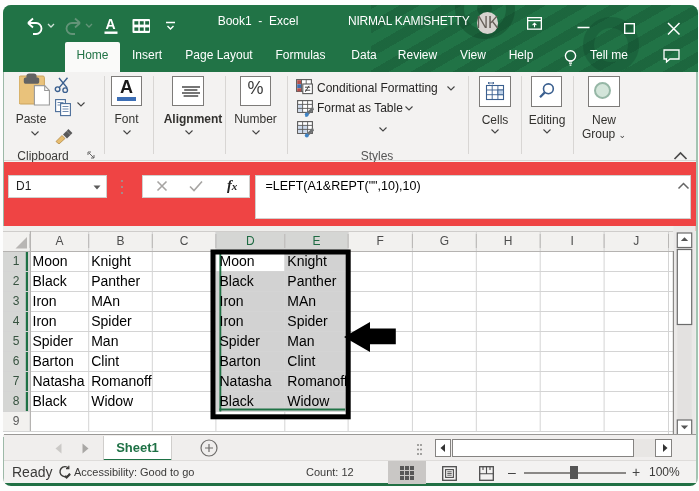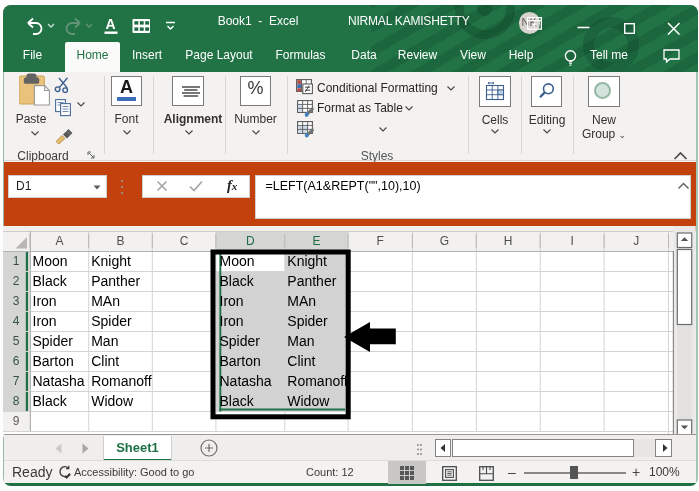--- a/index.html
+++ b/index.html
@@ -9,21 +9,21 @@
 .abs{position:absolute;}
 
 #win{left:3px;top:5px;width:694.5px;height:481px;border-radius:8px;
   background:#f3f2f1;border:1px solid #9db9a8;border-bottom:3px solid #217044;
   border-right:2px solid #a3c4b2;}
 #titlebar{left:3px;top:5px;width:694.5px;height:33px;background:#217346;
   border-radius:8px 8px 0 0;overflow:hidden;}
 #tabrow{left:3px;top:38px;width:694.5px;height:34px;background:#217346;overflow:hidden;}
 #ribbon{left:4px;top:72px;width:691.5px;height:89px;background:#f3f2f1;
   border-bottom:1px solid #d8d6d4;}
-#fbar{left:4px;top:162px;width:691.5px;height:69px;background:#c2410c;}
+#fbar{left:4px;top:162px;width:691.5px;height:69px;background:#ef4444;}
 #tabbar{left:4px;top:434px;width:691.5px;height:26px;background:#f0eeed;border-top:1px solid #9a9896;}
 #statusbar{left:4px;top:460px;width:691.5px;height:23px;background:#f3f2f1;border-top:1px solid #dedcda;}
 .wtxt{color:#fff;font-size:12px;}
 .tab{position:absolute;top:0;height:34px;line-height:34px;color:#fff;font-size:12px;text-align:center;}
 .rlab{font-size:12px;color:#33322f;text-align:center;}
 .rtxt{font-size:12px;color:#262524;white-space:nowrap;}
 .ibox{background:#fff;border:1px solid #7d7b79;}
 .gsep{top:4px;width:1px;height:78px;background:#d8d6d4;}
 </style>
 </head>
@@ -56,21 +56,21 @@
       <rect x="115.4" y="12.4" width="3.9" height="3.4" fill="#1d6a40"></rect>
       <rect x="120.8" y="12.4" width="3.9" height="3.4" fill="#1d6a40"></rect>
       <rect x="126.2" y="12.4" width="3.9" height="3.4" fill="#1d6a40"></rect>
 
       <line x1="147" y1="7.5" x2="156" y2="7.5" stroke="#ffffff" stroke-width="1.4"></line>
       <path d="M148.5 11 l3 3 l3 -3" fill="none" stroke="#ffffff" stroke-width="1.4"></path>
     </svg>
     <div class="abs wtxt" style="left:180px;top:0;width:150px;height:33px;line-height:33px;text-align:center;">Book1&nbsp;&nbsp;-&nbsp;&nbsp;Excel</div>
     <div class="abs wtxt" style="left:345px;top:0;width:140px;height:33px;line-height:33px;white-space:nowrap;letter-spacing:-0.2px;">NIRMAL KAMISHETTY</div>
     <div class="abs" style="left:473.5px;top:7px;width:21.5px;height:21.5px;border-radius:50%;background:#d8d4d0;
-      color:#665f58;font-size:11px;text-align:center;line-height:21.5px;margin-left:42px;">NK</div>
+      color:#665f58;font-size:16px;text-align:center;line-height:21.5px;">NK</div>
 
     <svg class="abs" style="left:524px;top:11.5px" width="15" height="13" viewBox="0 0 15 13">
       <rect x="0.65" y="0.65" width="13.7" height="11.5" fill="none" stroke="#fff" stroke-width="1.3"></rect>
       <line x1="0.65" y1="3.6" x2="14.35" y2="3.6" stroke="#fff" stroke-width="1.3"></line>
       <path d="M7.5 10.2 v-3.6 M5.6 8.2 l1.9 -1.9 l1.9 1.9" fill="none" stroke="#fff" stroke-width="1.1"></path>
     </svg>
     <svg class="abs" style="left:574px;top:18px" width="14" height="10">
         <line x1="0.5" y1="4.5" x2="12.5" y2="4.5" stroke="#fff" stroke-width="1.5"></line>
       </svg>
     <svg class="abs" style="left:620.5px;top:18px" width="12" height="12">
@@ -79,21 +79,20 @@
     <svg class="abs" style="left:664px;top:17px" width="14" height="14">
         <path d="M1 1 L12.5 12.5 M12.5 1 L1 12.5" stroke="#fff" stroke-width="1.5" fill="none"></path>
       </svg>
   </div>
   <div class="abs" id="tabrow">
     <div class="abs" style="left:368px;top:-53px;width:330px;height:108px;
       background:repeating-linear-gradient(150deg,rgba(0,0,0,0) 0 11px,rgba(10,52,30,.20) 11px 21px);"></div>
     <div class="abs" style="left:452px;top:-59px;width:60px;height:60px;border-radius:50%;border:9px solid rgba(10,52,30,.30);"></div>
     <div class="abs" style="left:580px;top:-21px;width:56px;height:56px;border-radius:50%;border:11px solid rgba(10,52,30,.22);"></div>
     <div class="abs" style="left:62px;top:4px;width:55px;height:30px;background:#fafaf9;border-radius:2px 2px 0 0;"></div>
-    <div class="tab" style="left:7px;width:45px;">File</div>
     <div class="tab" style="left:62px;width:55px;color:#217346;">Home</div>
     <div class="tab" style="left:123px;width:42px;">Insert</div>
     <div class="tab" style="left:175px;width:82px;">Page Layout</div>
     <div class="tab" style="left:265px;width:65px;">Formulas</div>
     <div class="tab" style="left:341px;width:40px;">Data</div>
     <div class="tab" style="left:389px;width:51px;">Review</div>
     <div class="tab" style="left:450px;width:40px;">View</div>
     <div class="tab" style="left:498px;width:40px;">Help</div>
     <svg class="abs" style="left:560px;top:11px" width="15" height="19" viewBox="0 0 15 19">
       <circle cx="7.5" cy="6.8" r="5.1" fill="none" stroke="#fff" stroke-width="1.4"></circle>

